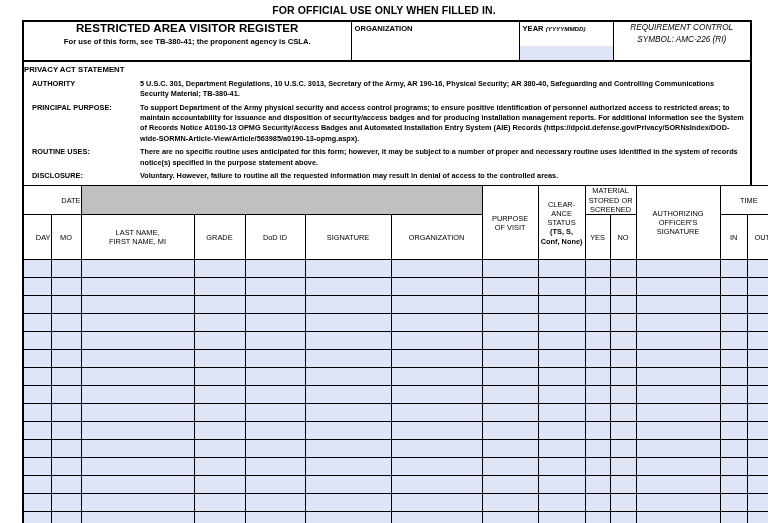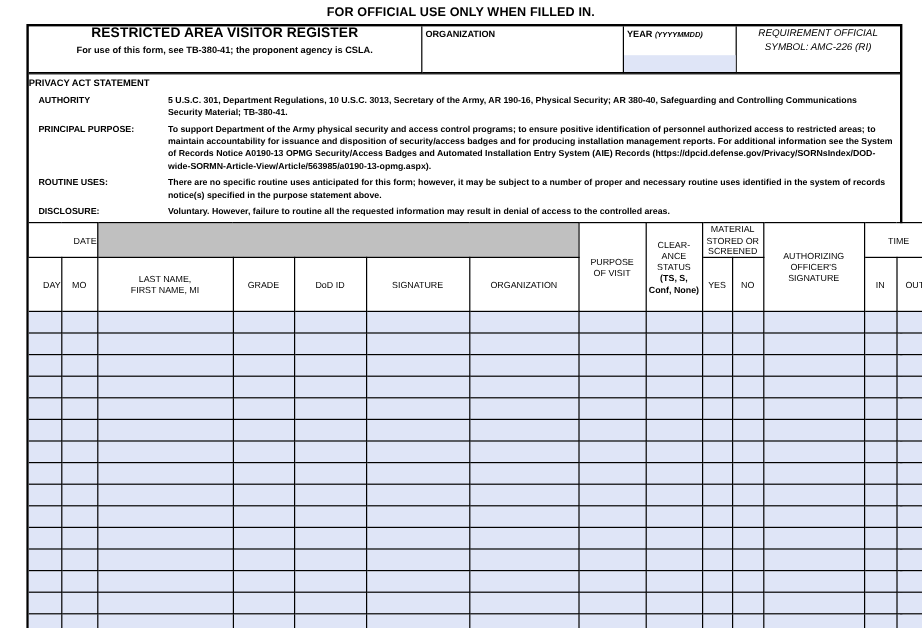--- a/index.html
+++ b/index.html
@@ -170,21 +170,21 @@
       </td>
       <td class="orgcell" style="border-top:0;">
         <span class="fieldlabel">ORGANIZATION</span>
         <div class="orgfill"></div>
       </td>
       <td class="orgcell" style="border-top:0;">
         <span class="fieldlabel"><span>YEAR</span> <span class="ital">(YYYYMMDD)</span></span>
         <div class="yearfill"></div>
       </td>
       <td class="rcs" style="border-top:0;border-right:0;">
-        <div>REQUIREMENT OFFICIAL</div>
+        <div>REQUIREMENT CONTROL</div>
         <div>SYMBOL:  AMC-226 (RI)</div>
       </td>
     </tr>
   </tbody>
     </table>
 
   <div style="border-top:1px solid #000;">
     <div class="pa-title">PRIVACY ACT STATEMENT</div>
     <div class="pa-wrap">
       <div class="pa-row">

